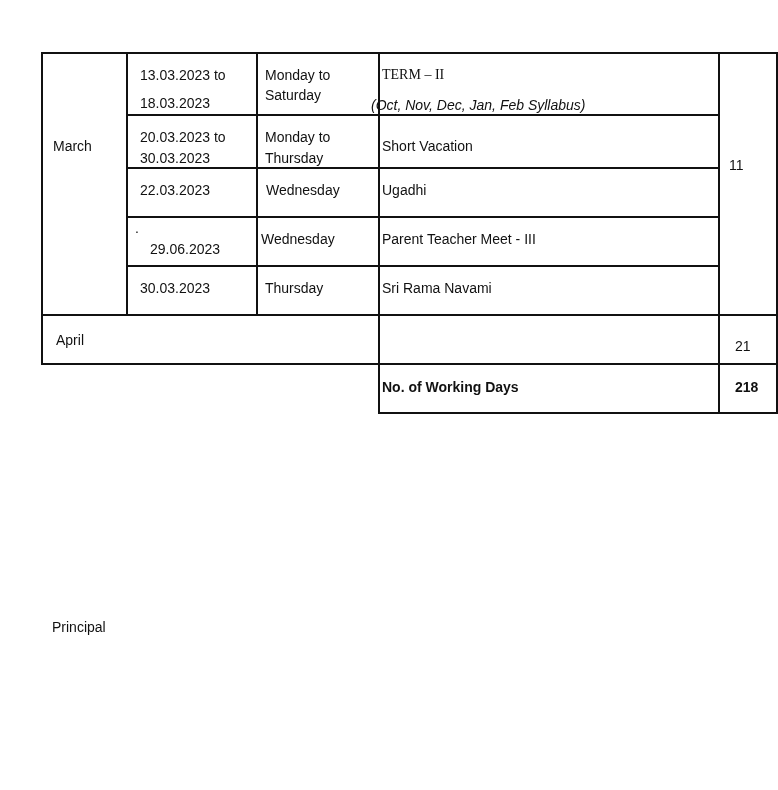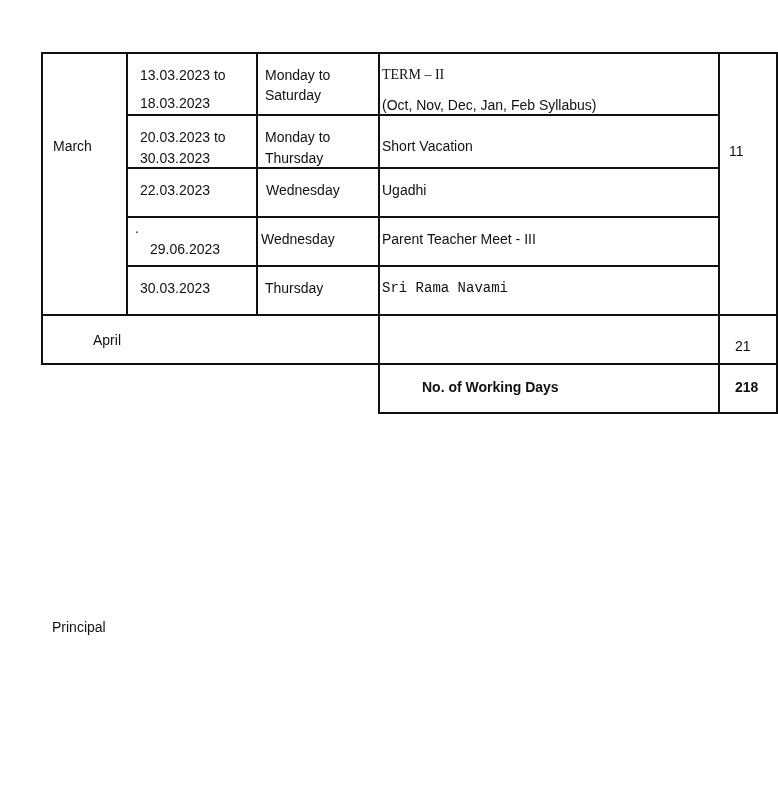--- a/index.html
+++ b/index.html
@@ -26,29 +26,29 @@
   <div class="hl" style="left:378px;top:412px;width:399px;"></div>
 
   <div class="vl" style="left:41px;top:52px;height:313px;"></div>
   <div class="vl" style="left:126px;top:52px;height:264px;"></div>
   <div class="vl" style="left:256px;top:52px;height:264px;"></div>
   <div class="vl" style="left:378px;top:52px;height:362px;"></div>
   <div class="vl" style="left:718px;top:52px;height:362px;"></div>
   <div class="vl" style="left:776px;top:52px;height:362px;"></div>
 
   <div class="txt" style="left:53px;top:136px;">March</div>
-  <div class="txt" style="left:729px;top:141px;">11</div>
+  <div class="txt" style="left:729px;top:155px;">11</div>
 
   <div>
     <div class="txt" style="left:140px;top:65px;">13.03.2023 to</div>
     <div class="txt" style="left:140px;top:85px;margin-top:8px;">18.03.2023</div>
     <div class="txt" style="left:265px;top:65px;">Monday to</div>
     <div class="txt" style="left:265px;top:85px;">Saturday</div>
     <div class="txt" style="left:382px;top:65px;font-family:Liberation Serif, serif;">TERM – II</div>
-    <div class="txt" style="left:382px;top:95px;">(Oct, Nov, Dec, Jan, Feb Syllabus)</div>
+    <div class="txt" style="left:371px;top:95px;font-style:italic;">(Oct, Nov, Dec, Jan, Feb Syllabus)</div>
   </div>
 
   <div>
     <div class="txt" style="left:140px;top:127px;">20.03.2023 to</div>
     <div class="txt" style="left:140px;top:148px;">30.03.2023</div>
     <div class="txt" style="left:265px;top:127px;">Monday to</div>
     <div class="txt" style="left:265px;top:148px;">Thursday</div>
     <div class="txt" style="left:382px;top:136px;">Short Vacation</div>
   </div>
 
@@ -61,27 +61,27 @@
   <div>
     <div class="txt" style="left:135px;top:218px;">.</div>
     <div class="txt" style="left:150px;top:239px;">29.06.2023</div>
     <div class="txt" style="left:261px;top:229px;">Wednesday</div>
     <div class="txt" style="left:382px;top:229px;">Parent Teacher Meet - III</div>
   </div>
 
   <div>
     <div class="txt" style="left:140px;top:278px;">30.03.2023</div>
     <div class="txt" style="left:265px;top:278px;">Thursday</div>
-    <div class="txt" style="left:382px;top:278px;font-family:Liberation Mono, monospace;">Sri Rama Navami</div>
+    <div class="txt" style="left:382px;top:278px;">Sri Rama Navami</div>
   </div>
 
   <div>
-    <div class="txt" style="left:56px;top:330px;margin-left:37px;">April</div>
+    <div class="txt" style="left:56px;top:330px;">April</div>
     <div class="txt" style="left:735px;top:336px;">21</div>
   </div>
 
   <div>
-    <div class="txt bold" style="left:382px;top:377px;margin-left:40px;">No. of Working Days</div>
+    <div class="txt bold" style="left:382px;top:377px;">No. of Working Days</div>
     <div class="txt bold" style="left:735px;top:377px;">218</div>
   </div>
 </div>
 
 <div class="txt" style="left:16px;top:617px;margin-left:36px;">Principal</div>
 
 </body></html>

